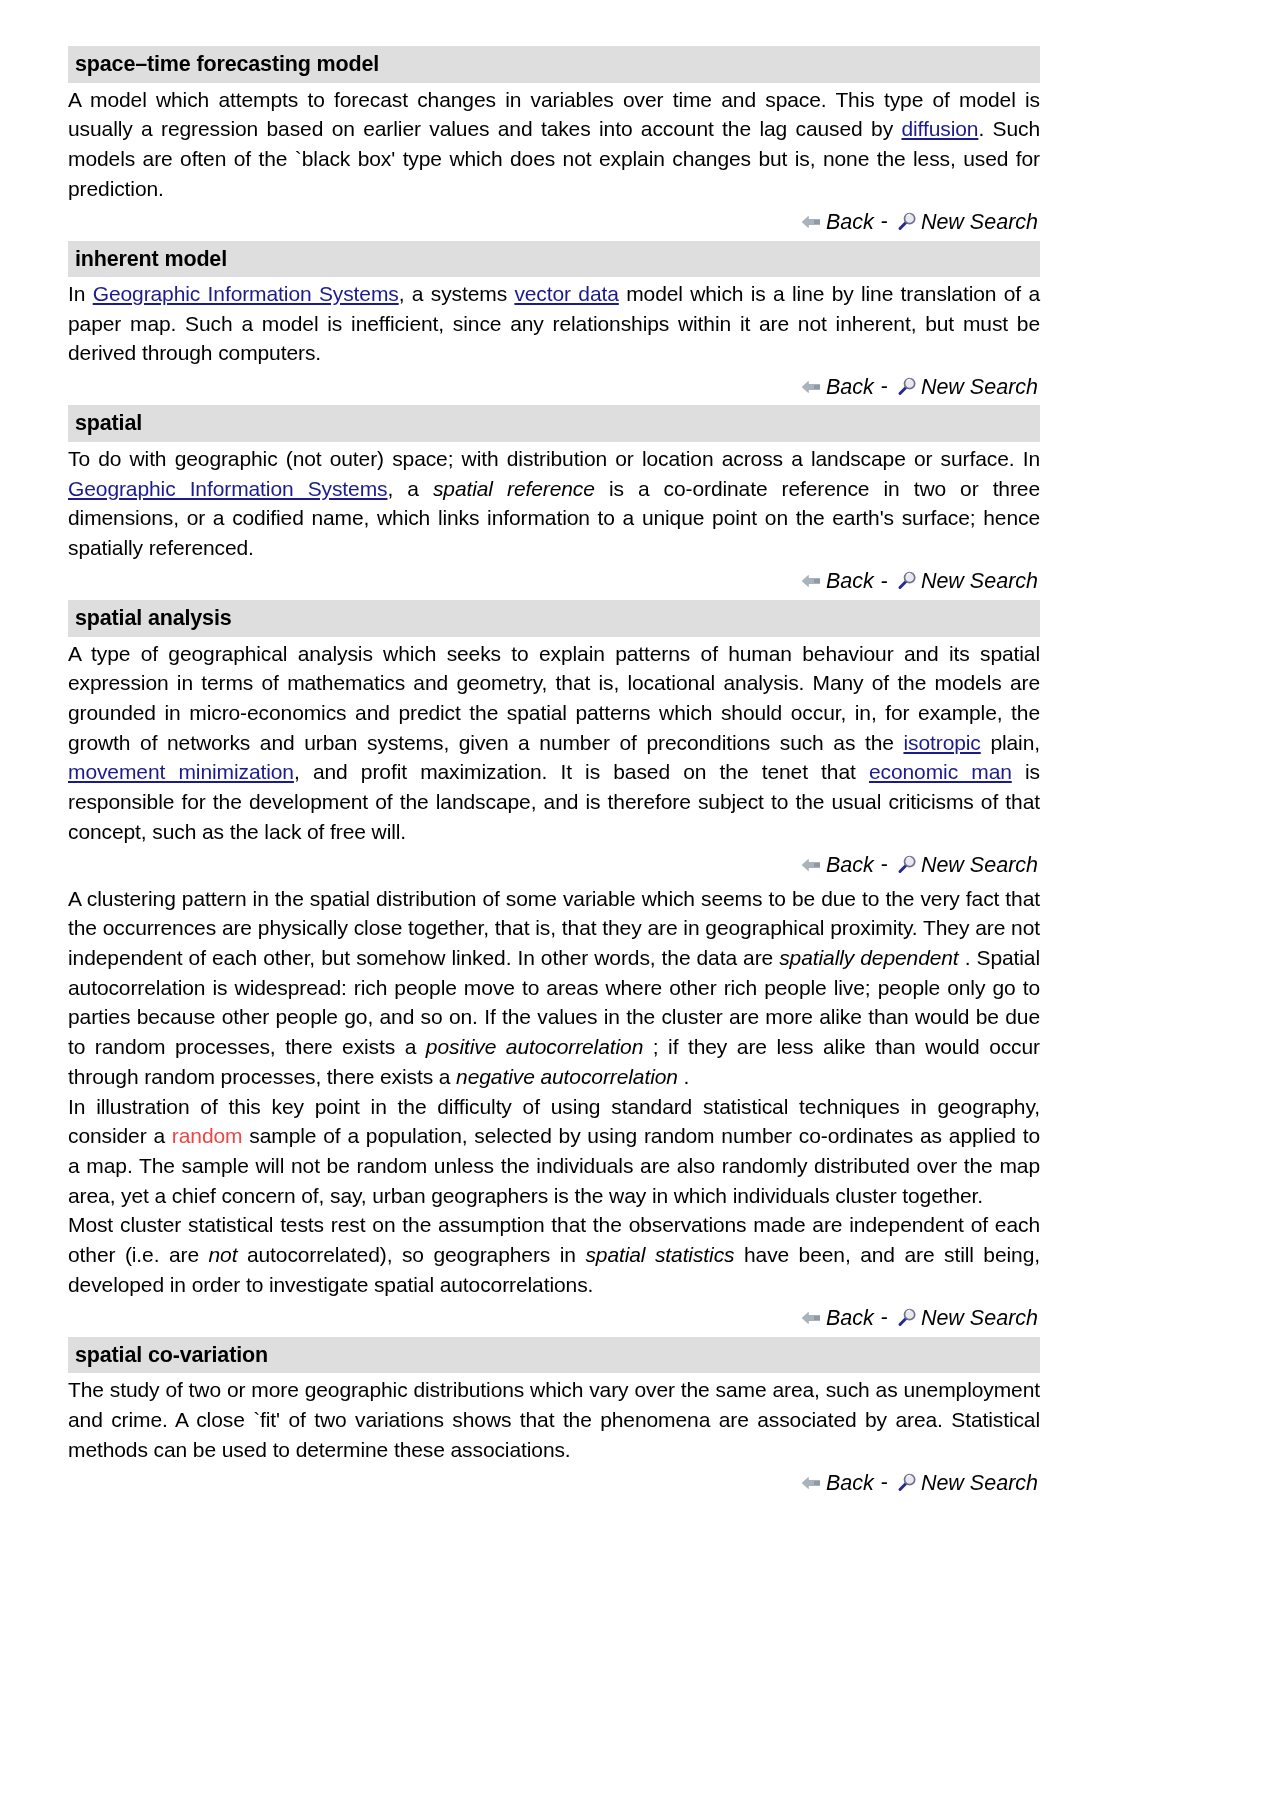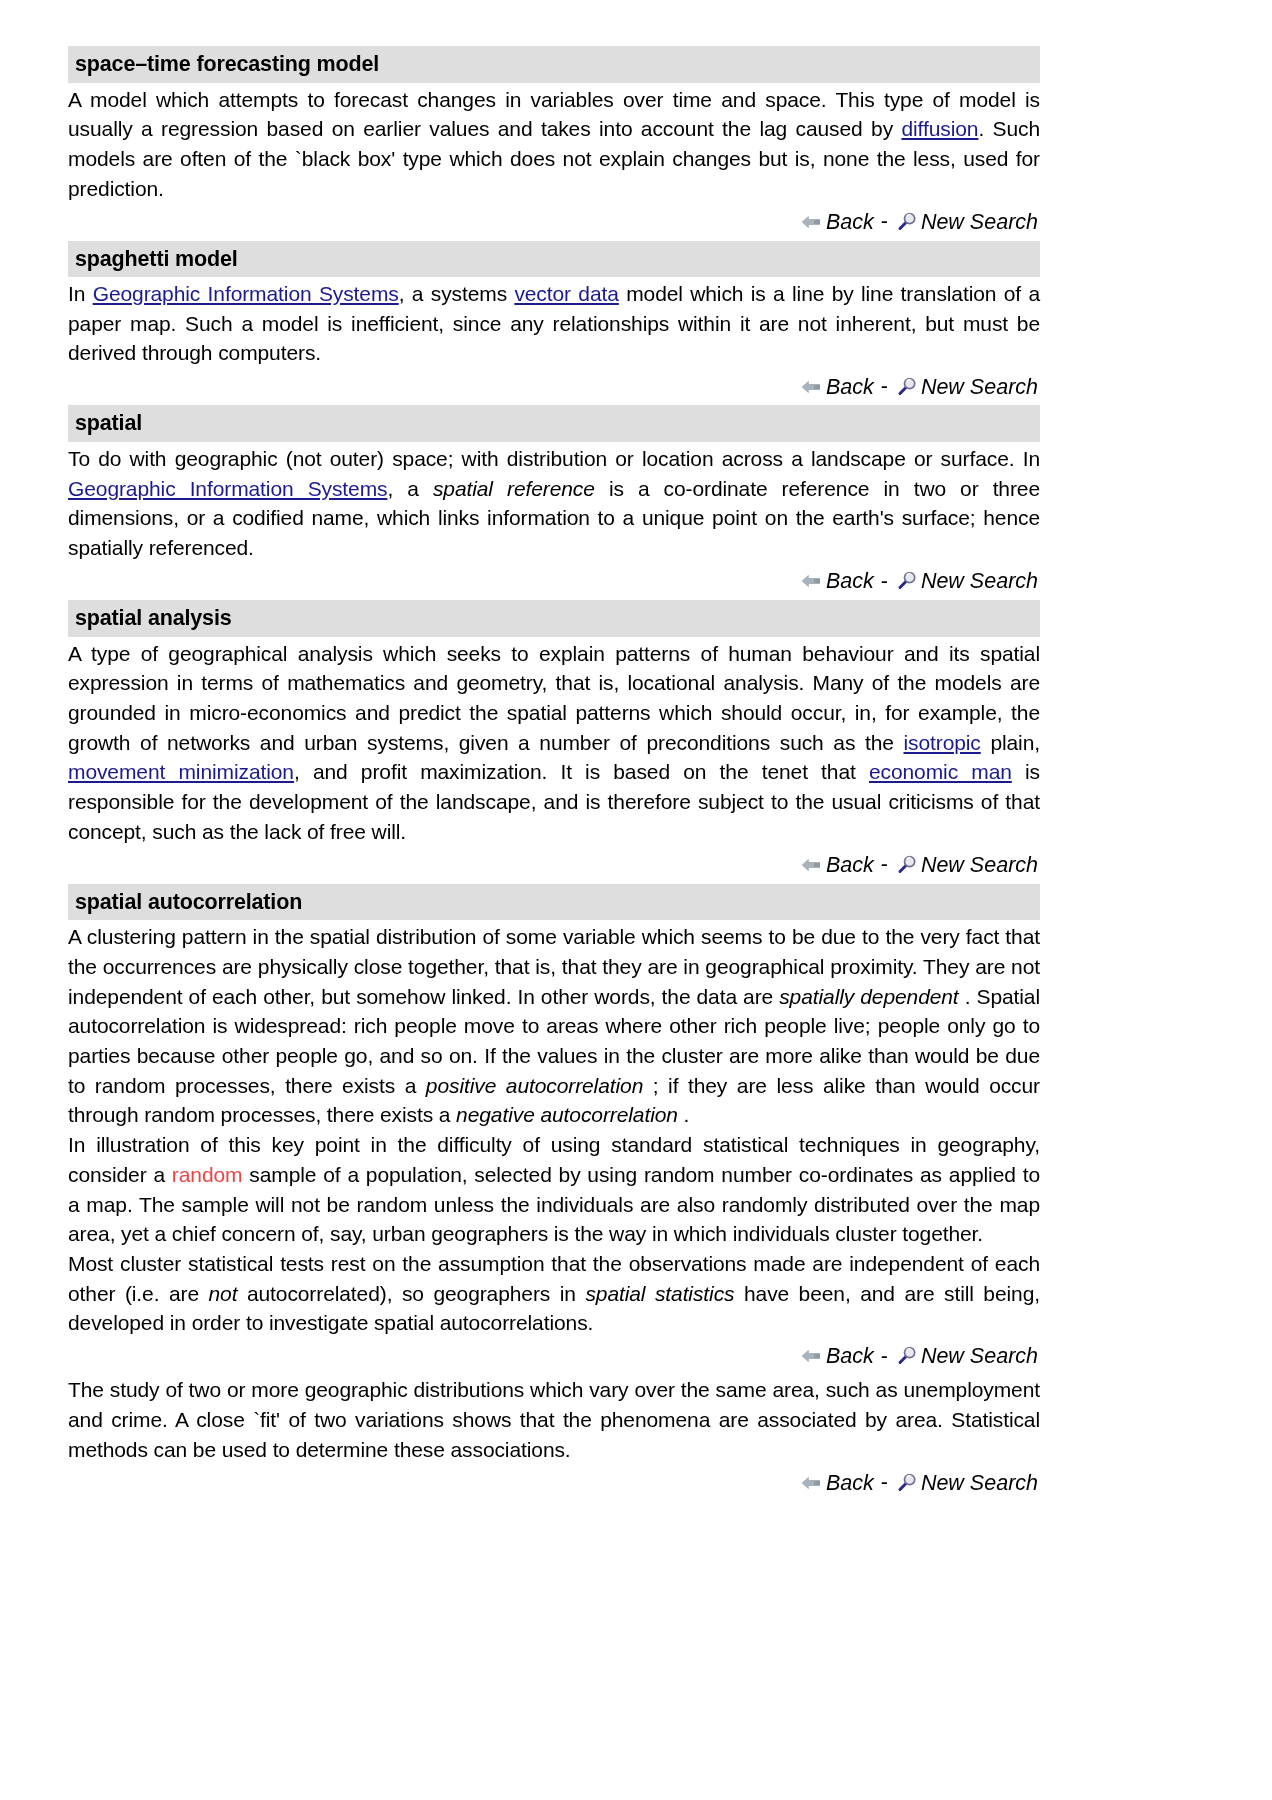--- a/index.html
+++ b/index.html
@@ -109,21 +109,21 @@
         <div class="navrow"><span class="seg"><span class="backicon"><svg width="19" height="14" viewBox="0 0 19 14">
                 <path d="M0 7 L6.5 1 L6.5 4.3 L18 4.3 L18 9.7 L6.5 9.7 L6.5 13 Z" fill="#8f9aa4"></path>
                 <path d="M0 7 L6.5 1 L6.5 4.3 L12 4.3 L12 9.7 L6.5 9.7 L6.5 13 Z" fill="#a9b3bc"></path>
               </svg></span><span class="navlabel">Back</span></span><span class="dash">-</span><span class="seg"><span class="searchicon"><svg width="20" height="20" viewBox="0 0 20 20">
                 <line x1="3" y1="17.5" x2="9.2" y2="11.3" stroke="#2a2a8c" stroke-width="3" stroke-linecap="round"></line>
                 <circle cx="12.6" cy="7.6" r="5.1" fill="#e8e8ef" stroke="#6f6f8f" stroke-width="1.7"></circle>
                 <path d="M9.6 5.0 A4.3 4.3 0 0 1 13.4 3.4" stroke="#ffffff" stroke-width="1.2" fill="none"></path>
               </svg></span><span class="navlabel">New Search</span></span></div>
       </div>
       <div class="entry">
-        <div class="term-bar">spaghetti model</div>
+        <div class="term-bar">inherent model</div>
         <p class="def"><span>In </span><a class="xlink" href="#">Geographic Information Systems</a><span>, a systems </span><a class="xlink" href="#">vector data</a><span> model which is a line by line translation of a paper map. Such a model is inefficient, since any relationships within it are not inherent, but must be derived through computers.</span></p>
         <div class="navrow"><span class="seg"><span class="backicon"><svg width="19" height="14" viewBox="0 0 19 14">
                 <path d="M0 7 L6.5 1 L6.5 4.3 L18 4.3 L18 9.7 L6.5 9.7 L6.5 13 Z" fill="#8f9aa4"></path>
                 <path d="M0 7 L6.5 1 L6.5 4.3 L12 4.3 L12 9.7 L6.5 9.7 L6.5 13 Z" fill="#a9b3bc"></path>
               </svg></span><span class="navlabel">Back</span></span><span class="dash">-</span><span class="seg"><span class="searchicon"><svg width="20" height="20" viewBox="0 0 20 20">
                 <line x1="3" y1="17.5" x2="9.2" y2="11.3" stroke="#2a2a8c" stroke-width="3" stroke-linecap="round"></line>
                 <circle cx="12.6" cy="7.6" r="5.1" fill="#e8e8ef" stroke="#6f6f8f" stroke-width="1.7"></circle>
                 <path d="M9.6 5.0 A4.3 4.3 0 0 1 13.4 3.4" stroke="#ffffff" stroke-width="1.2" fill="none"></path>
               </svg></span><span class="navlabel">New Search</span></span></div>
       </div>
@@ -145,34 +145,34 @@
         <div class="navrow"><span class="seg"><span class="backicon"><svg width="19" height="14" viewBox="0 0 19 14">
                 <path d="M0 7 L6.5 1 L6.5 4.3 L18 4.3 L18 9.7 L6.5 9.7 L6.5 13 Z" fill="#8f9aa4"></path>
                 <path d="M0 7 L6.5 1 L6.5 4.3 L12 4.3 L12 9.7 L6.5 9.7 L6.5 13 Z" fill="#a9b3bc"></path>
               </svg></span><span class="navlabel">Back</span></span><span class="dash">-</span><span class="seg"><span class="searchicon"><svg width="20" height="20" viewBox="0 0 20 20">
                 <line x1="3" y1="17.5" x2="9.2" y2="11.3" stroke="#2a2a8c" stroke-width="3" stroke-linecap="round"></line>
                 <circle cx="12.6" cy="7.6" r="5.1" fill="#e8e8ef" stroke="#6f6f8f" stroke-width="1.7"></circle>
                 <path d="M9.6 5.0 A4.3 4.3 0 0 1 13.4 3.4" stroke="#ffffff" stroke-width="1.2" fill="none"></path>
               </svg></span><span class="navlabel">New Search</span></span></div>
       </div>
       <div class="entry">
-        <div class="term-bar">spatial autocorrelation</div>
         <p class="def"><span>A clustering pattern in the spatial distribution of some variable which seems to be due to the very fact that the occurrences are physically close together, that is, that they are in geographical proximity. They are not independent of each other, but somehow linked. In other words, the data are </span><i>spatially dependent</i><span> . Spatial autocorrelation is widespread: rich people move to areas where other rich people live; people only go to parties because other people go, and so on. If the values in the cluster are more alike than would be due to random processes, there exists a </span><i>positive autocorrelation</i><span> ; if they are less alike than would occur through random processes, there exists a </span><i>negative autocorrelation</i><span> .</span></p>
         <p class="def cont"><span>In illustration of this key point in the difficulty of using standard statistical techniques in geography, consider a </span><a class="plainlink" href="#">random</a><span> sample of a population, selected by using random number co-ordinates as applied to a map. The sample will not be random unless the individuals are also randomly distributed over the map area, yet a chief concern of, say, urban geographers is the way in which individuals cluster together.</span></p>
         <p class="def cont"><span>Most cluster statistical tests rest on the assumption that the observations made are independent of each other (i.e. are </span><i>not</i><span> autocorrelated), so geographers in </span><i>spatial statistics</i><span> have been, and are still being, developed in order to investigate spatial autocorrelations.</span></p>
         <div class="navrow"><span class="seg"><span class="backicon"><svg width="19" height="14" viewBox="0 0 19 14">
                 <path d="M0 7 L6.5 1 L6.5 4.3 L18 4.3 L18 9.7 L6.5 9.7 L6.5 13 Z" fill="#8f9aa4"></path>
                 <path d="M0 7 L6.5 1 L6.5 4.3 L12 4.3 L12 9.7 L6.5 9.7 L6.5 13 Z" fill="#a9b3bc"></path>
               </svg></span><span class="navlabel">Back</span></span><span class="dash">-</span><span class="seg"><span class="searchicon"><svg width="20" height="20" viewBox="0 0 20 20">
                 <line x1="3" y1="17.5" x2="9.2" y2="11.3" stroke="#2a2a8c" stroke-width="3" stroke-linecap="round"></line>
                 <circle cx="12.6" cy="7.6" r="5.1" fill="#e8e8ef" stroke="#6f6f8f" stroke-width="1.7"></circle>
                 <path d="M9.6 5.0 A4.3 4.3 0 0 1 13.4 3.4" stroke="#ffffff" stroke-width="1.2" fill="none"></path>
               </svg></span><span class="navlabel">New Search</span></span></div>
       </div>
       <div class="entry">
+        <div class="term-bar">spatial co-variation</div>
         <p class="def"><span>The study of two or more geographic distributions which vary over the same area, such as unemployment and crime. A close `fit' of two variations shows that the phenomena are associated by area. Statistical methods can be used to determine these associations.</span></p>
         <div class="navrow"><span class="seg"><span class="backicon"><svg width="19" height="14" viewBox="0 0 19 14">
                 <path d="M0 7 L6.5 1 L6.5 4.3 L18 4.3 L18 9.7 L6.5 9.7 L6.5 13 Z" fill="#8f9aa4"></path>
                 <path d="M0 7 L6.5 1 L6.5 4.3 L12 4.3 L12 9.7 L6.5 9.7 L6.5 13 Z" fill="#a9b3bc"></path>
               </svg></span><span class="navlabel">Back</span></span><span class="dash">-</span><span class="seg"><span class="searchicon"><svg width="20" height="20" viewBox="0 0 20 20">
                 <line x1="3" y1="17.5" x2="9.2" y2="11.3" stroke="#2a2a8c" stroke-width="3" stroke-linecap="round"></line>
                 <circle cx="12.6" cy="7.6" r="5.1" fill="#e8e8ef" stroke="#6f6f8f" stroke-width="1.7"></circle>
                 <path d="M9.6 5.0 A4.3 4.3 0 0 1 13.4 3.4" stroke="#ffffff" stroke-width="1.2" fill="none"></path>
               </svg></span><span class="navlabel">New Search</span></span></div>
       </div>

